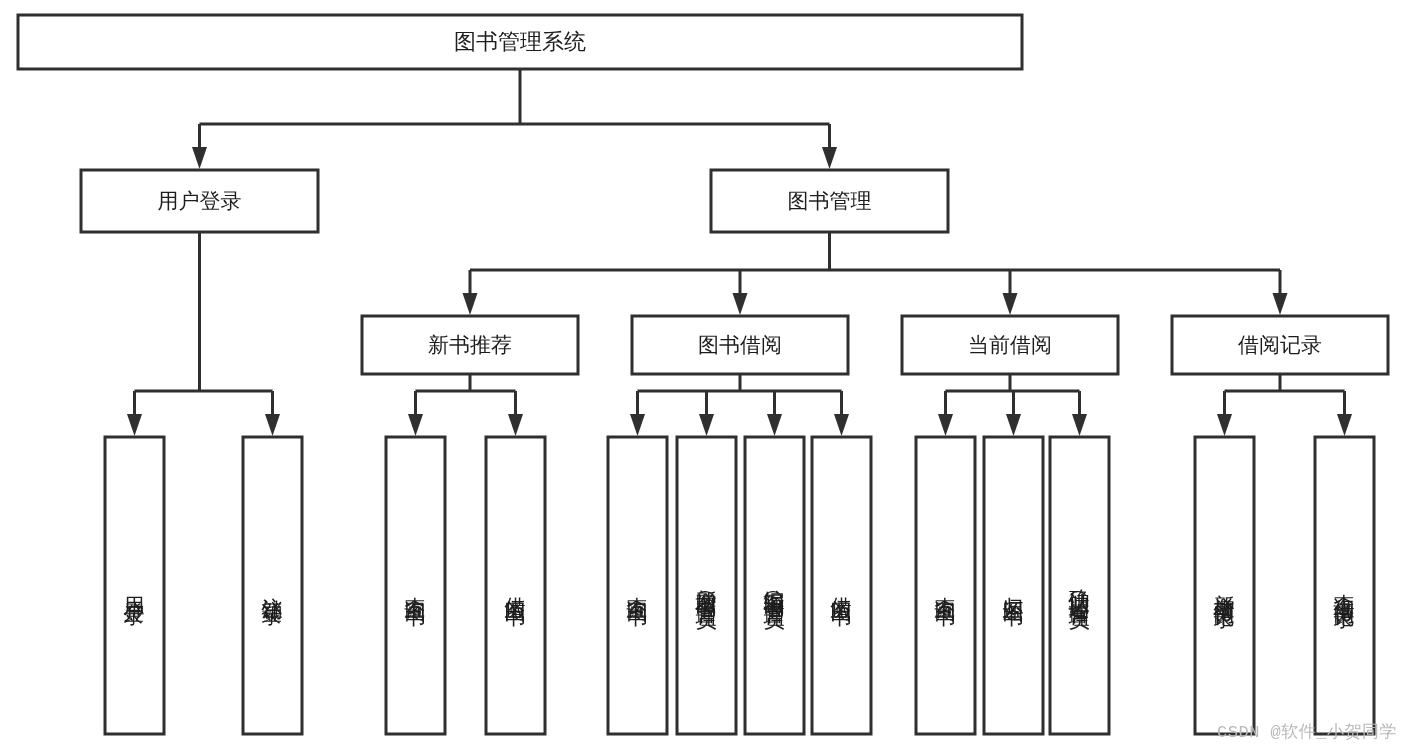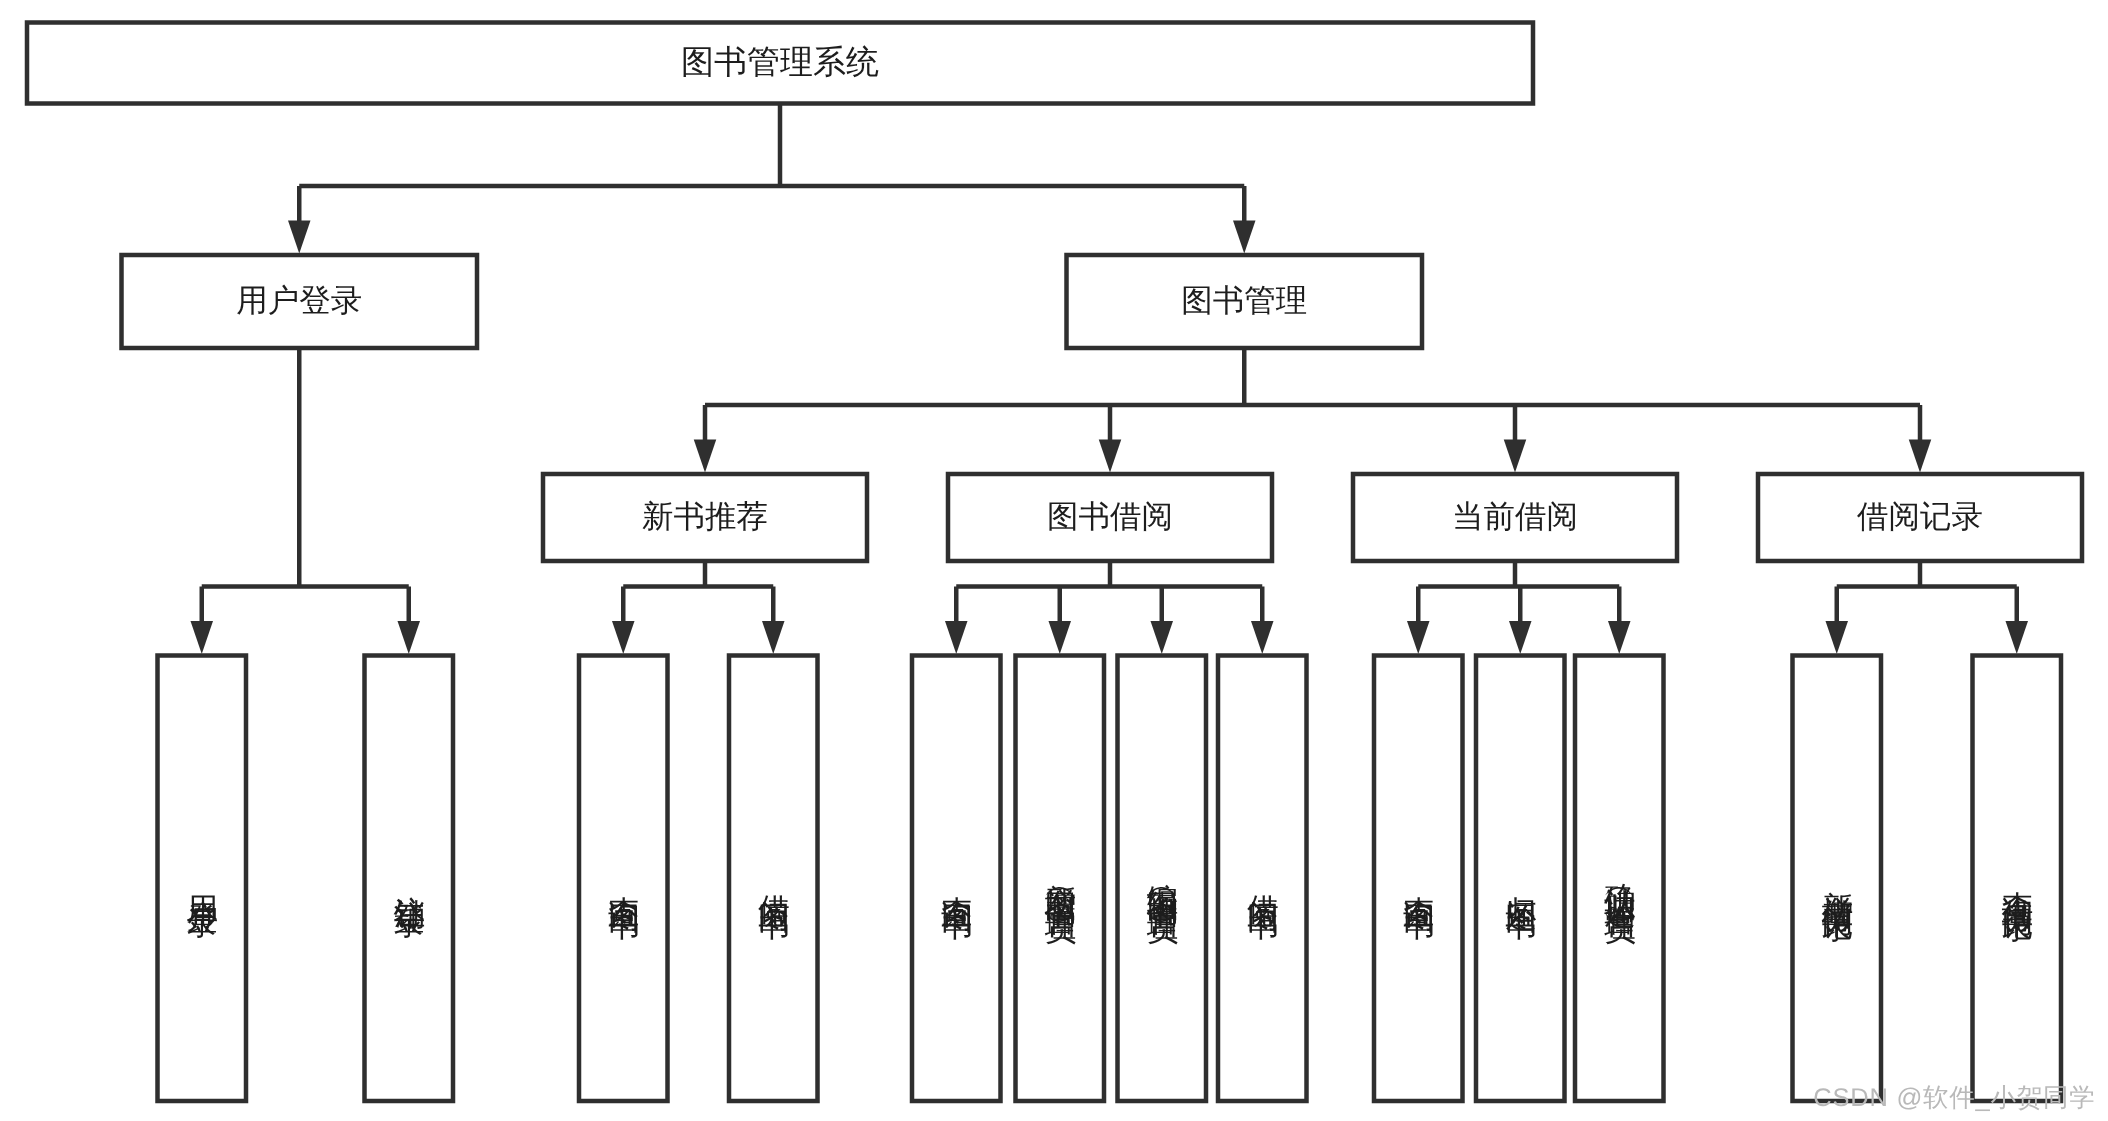--- a/index.html
+++ b/index.html
@@ -71,21 +71,21 @@
     font-size: 21px;
     line-height: 1;
     letter-spacing: 3px;
     color: #1d1d1d;
     white-space: nowrap;
   }
   .watermark {
     position: absolute;
     right: 8px;
     bottom: 4px;
-    font-family: Liberation Sans, sans-serif;
+    font-family: Liberation Mono, monospace;
     font-size: 17px;
     color: #b9b9b9;
     white-space: nowrap;
     letter-spacing: 0.5px;
   }
 </style>
 </head>
 <body>
 
 <div id="diagram-root">

